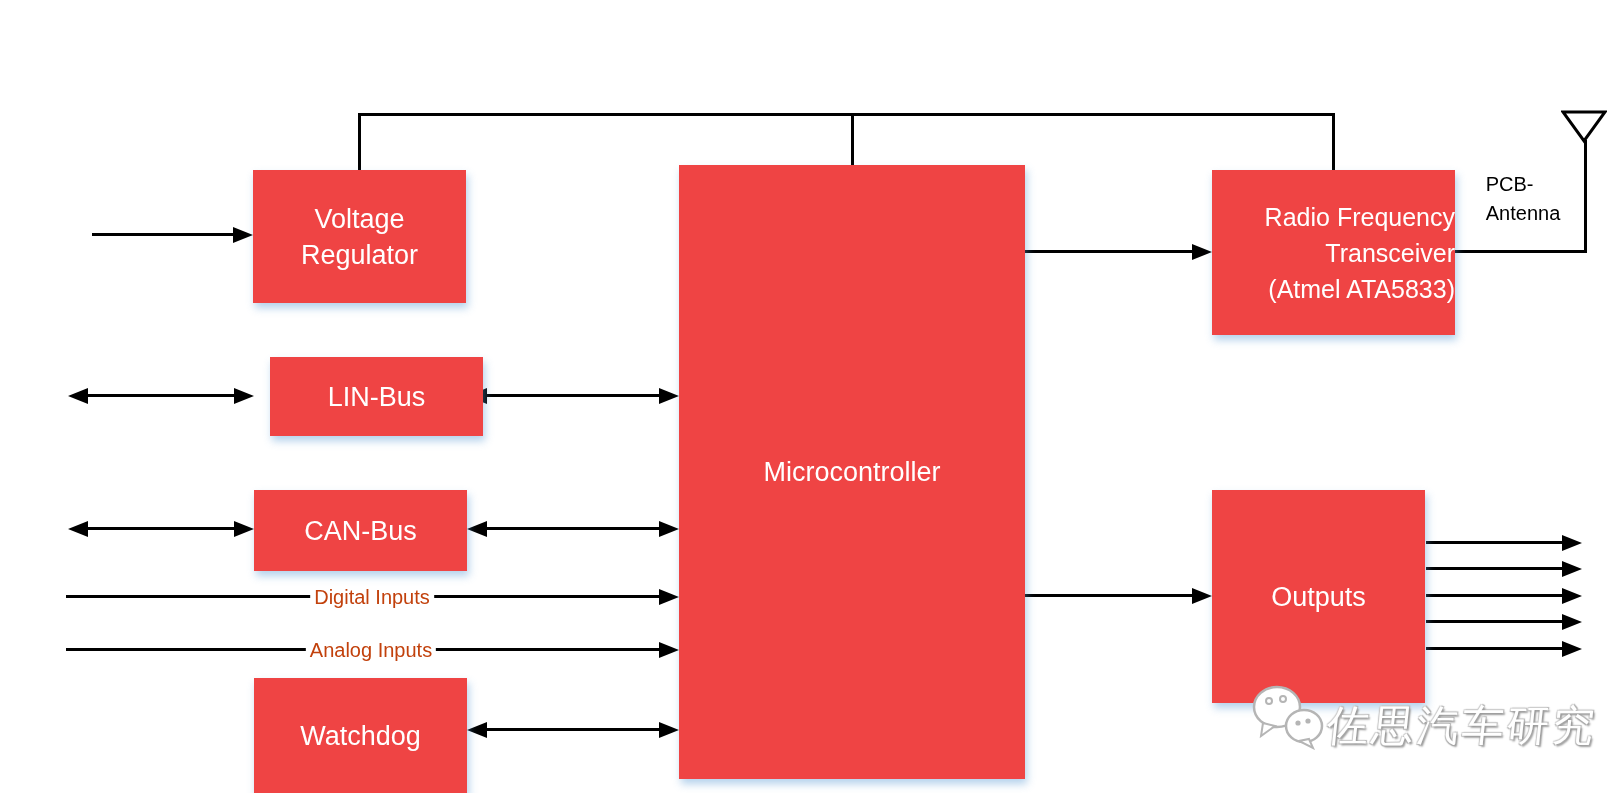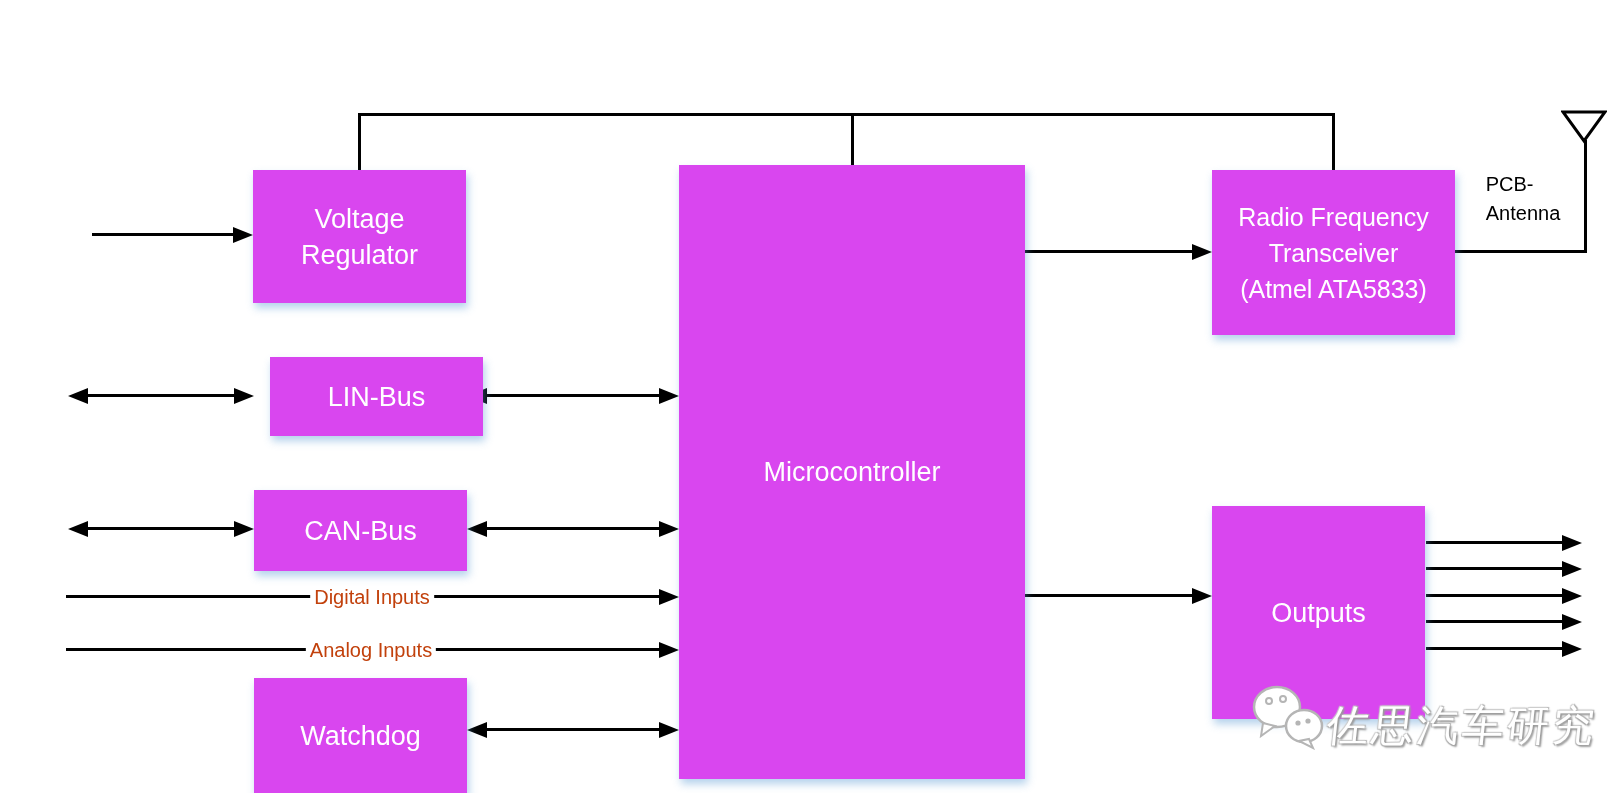--- a/index.html
+++ b/index.html
@@ -1,18 +1,18 @@
 <!DOCTYPE html>
 <html><head>
 <meta charset="utf-8">
 <style>
   html,body{margin:0;padding:0;background:#fff;}
   .canvas{position:relative;width:1616px;height:793px;background:#ffffff;overflow:hidden;
           font-family:"Liberation Sans", sans-serif;}
-  .box{position:absolute;background:#d946ef;color:#fff;display:flex;flex-direction:column;
+  .box{position:absolute;background:#ef4444;color:#fff;display:flex;flex-direction:column;
        align-items:center;justify-content:center;text-align:center;font-size:27px;
        box-shadow:2px 5px 8px rgba(91,155,213,.45);}
   .box .ln{display:block;line-height:36px;white-space:nowrap;}
   .box.rf{font-size:25px;}
   .hline{position:absolute;height:3px;background:#000;}
   .vline{position:absolute;width:3px;background:#000;}
   .ar{position:absolute;width:0;height:0;border-top:8px solid transparent;
       border-bottom:8px solid transparent;border-left:20px solid #000;}
   .al{position:absolute;width:0;height:0;border-top:8px solid transparent;
       border-bottom:8px solid transparent;border-right:20px solid #000;}
@@ -103,27 +103,27 @@
   </div>
 
   <div class="box" style="left:254px;top:678px;width:213px;height:116px;">
     <span class="ln">Watchdog</span>
   </div>
 
   <div class="box" style="left:679px;top:165px;width:346px;height:614px;">
     <span class="ln">Microcontroller</span>
   </div>
 
-  <div class="box rf" style="left:1212px;top:170px;width:243px;height:165px;">
+  <div class="box rf" style="left:1212px;top:170px;width:243px;height:165px;align-items:flex-end;">
     <span class="ln">Radio Frequency</span>
     <span class="ln">Transceiver</span>
     <span class="ln">(Atmel ATA5833)</span>
   </div>
 
-  <div class="box" style="left:1212px;top:506px;width:213px;height:213px;">
+  <div class="box" style="left:1212px;top:490px;width:213px;height:213px;">
     <span class="ln">Outputs</span>
   </div>
 
   <div class="pcb">
     <div>PCB-</div>
     <div>Antenna</div>
   </div>
 
   <svg class="icon" style="left:1251px;top:684px;" width="74" height="66">
     <g fill="#ffffff" stroke="#b5b5b5" stroke-width="2.5">

